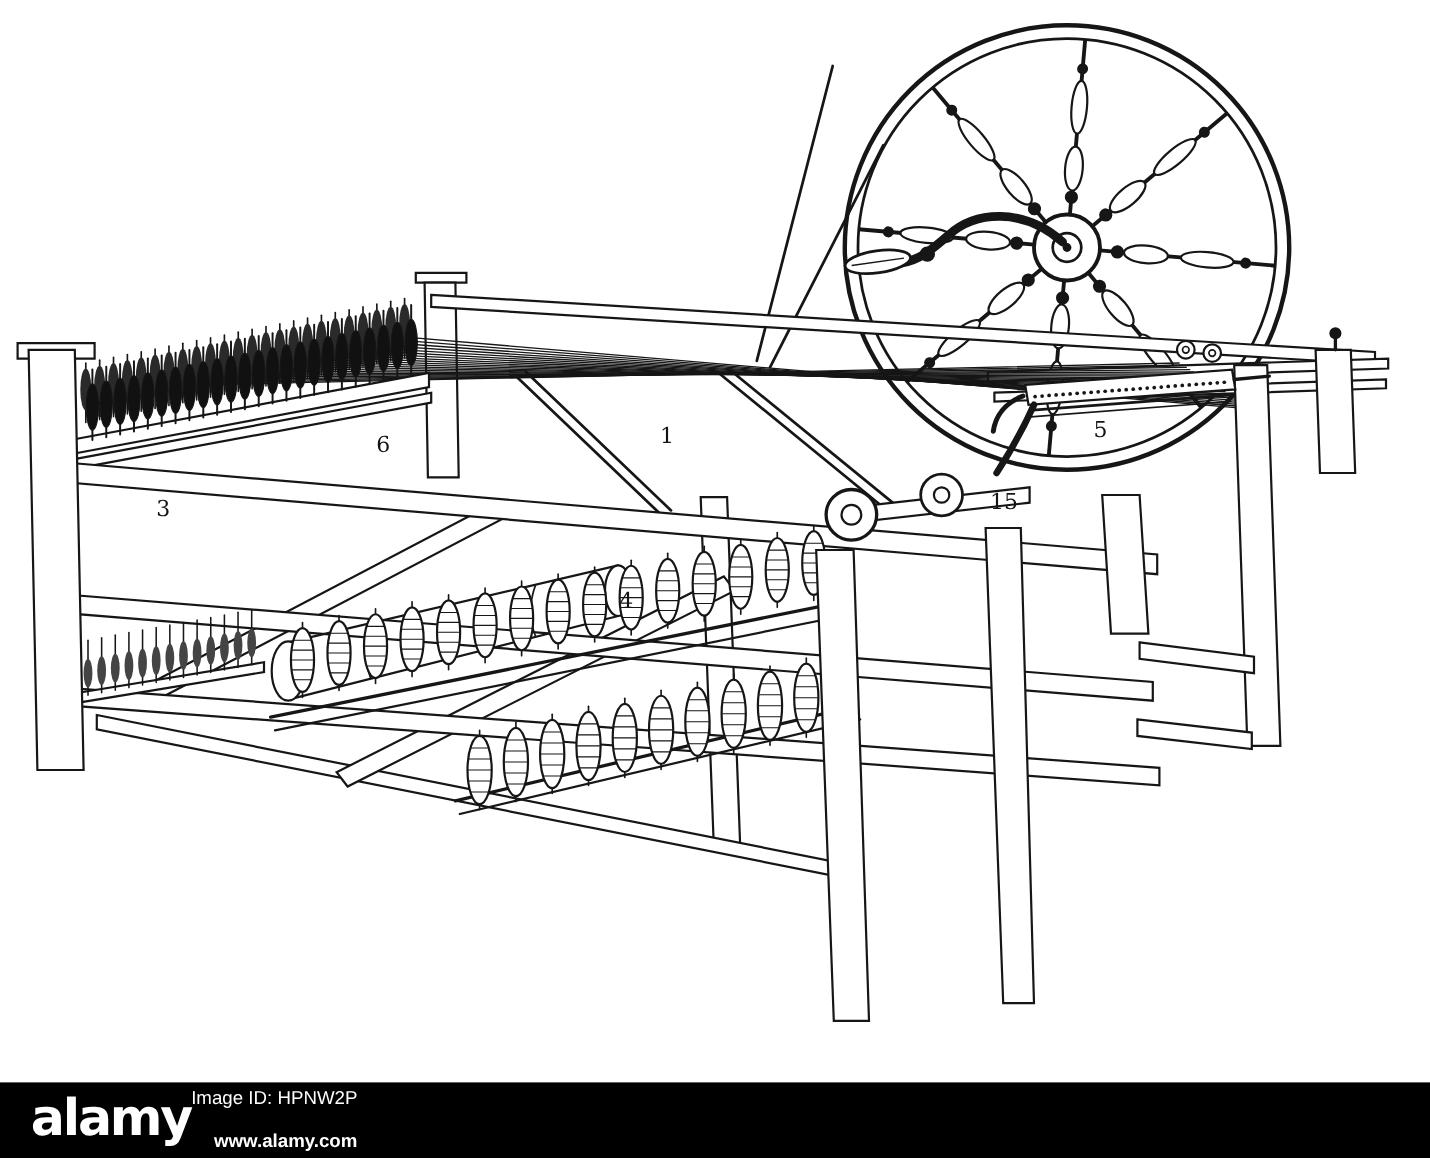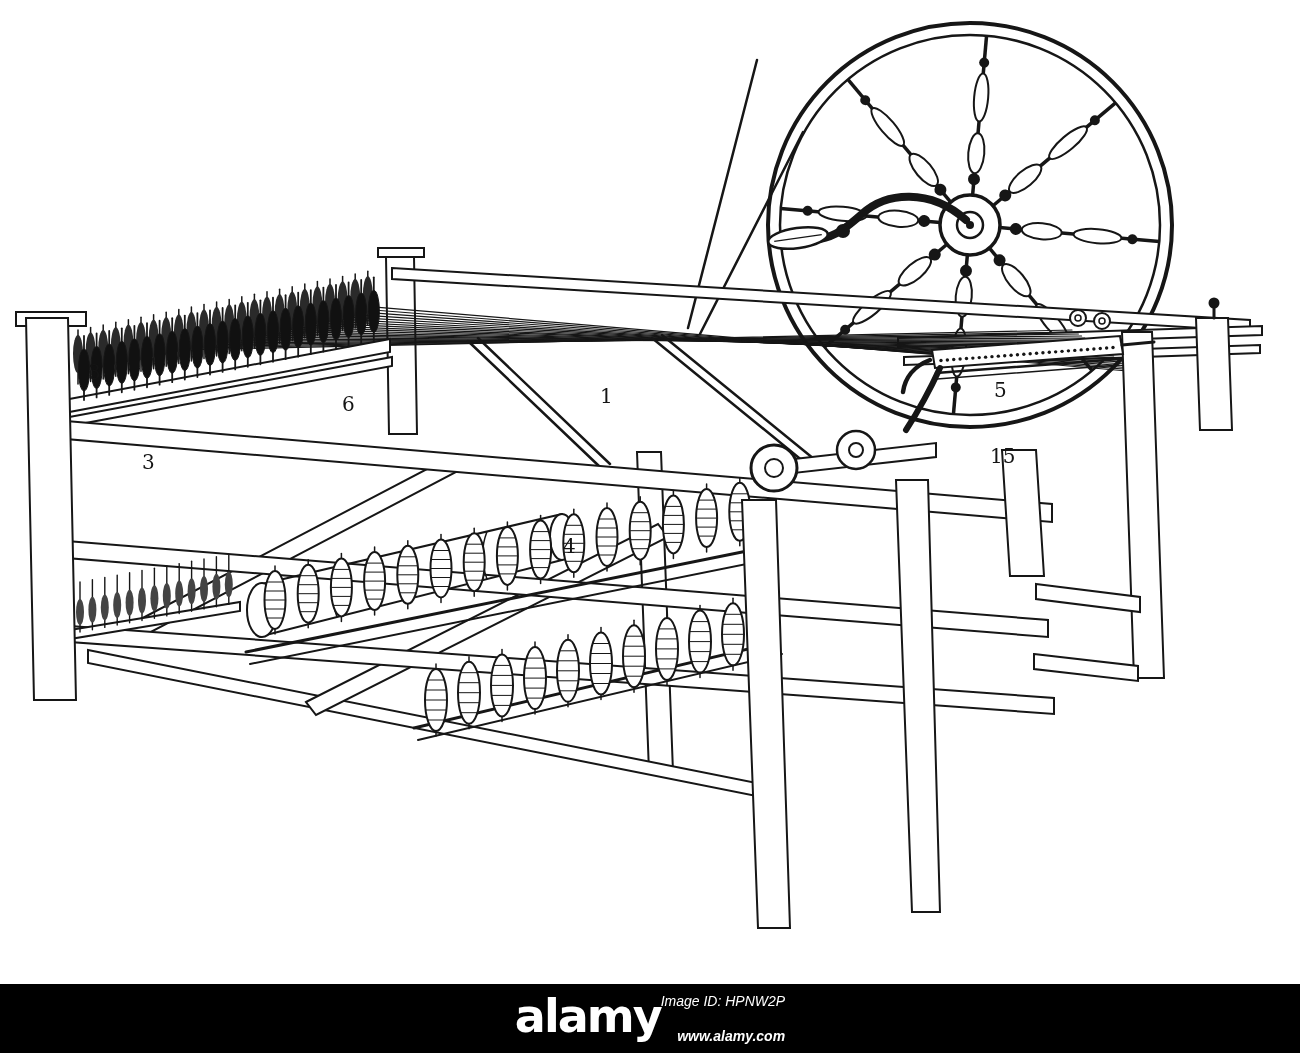--- a/index.html
+++ b/index.html
@@ -11,29 +11,29 @@
     position:absolute;
     font-family:"DejaVu Serif",serif;
     font-size:20px;
     color:#141414;
     line-height:1;
     user-select:none;
   }
   .footer{
     position:absolute;left:0;top:984px;width:1300px;height:69px;
     background:#000000;color:#ffffff;
-    display:flex;align-items:center;justify-content:center;
+    display:flex;align-items:center;justify-content:flex-start;
     padding:0 28px;box-sizing:border-box;
   }
   .logo{
     font-family:"DejaVu Sans",sans-serif;
     font-weight:700;font-size:46px;letter-spacing:-2px;
     transform:translateY(-3px);
   }
-  .meta{text-align:right;font-size:14px;line-height:1.3;font-style:italic;}
+  .meta{text-align:right;font-size:17px;line-height:1.3;}
   .meta .website{font-weight:700;margin-top:16px;}
 </style>
 </head>
 <body>
 
 <div class="stage">
 
   <div class="art">
     <svg id="engraving-svg" width="1300" height="984" viewBox="0 0 1300 984">
         <circle cx="970" cy="225" r="202" fill="none" stroke="#161616" stroke-width="4"></circle>
@@ -516,21 +516,21 @@
           <line x1="-24" y1="0" x2="24" y2="0" stroke="#161616" stroke-width="1.2"></line>
         </g>
       </svg>
 
     <span class="callout" style="left:600px;top:386px">1</span>
     <span class="callout" style="left:88px;top:362px">3</span>
     <span class="callout" style="left:142px;top:452px">3</span>
     <span class="callout" style="left:563px;top:536px">4</span>
     <span class="callout" style="left:994px;top:380px">5</span>
     <span class="callout" style="left:342px;top:394px">6</span>
-    <span class="callout" style="left:990px;top:446px">15</span>
+    <span class="callout" style="left:900px;top:446px">15</span>
   </div>
 
   <div class="footer">
     <div class="logo">alamy</div>
     <div class="meta">
       <div>Image ID: HPNW2P</div>
       <div class="website">www.alamy.com</div>
     </div>
   </div>
 

